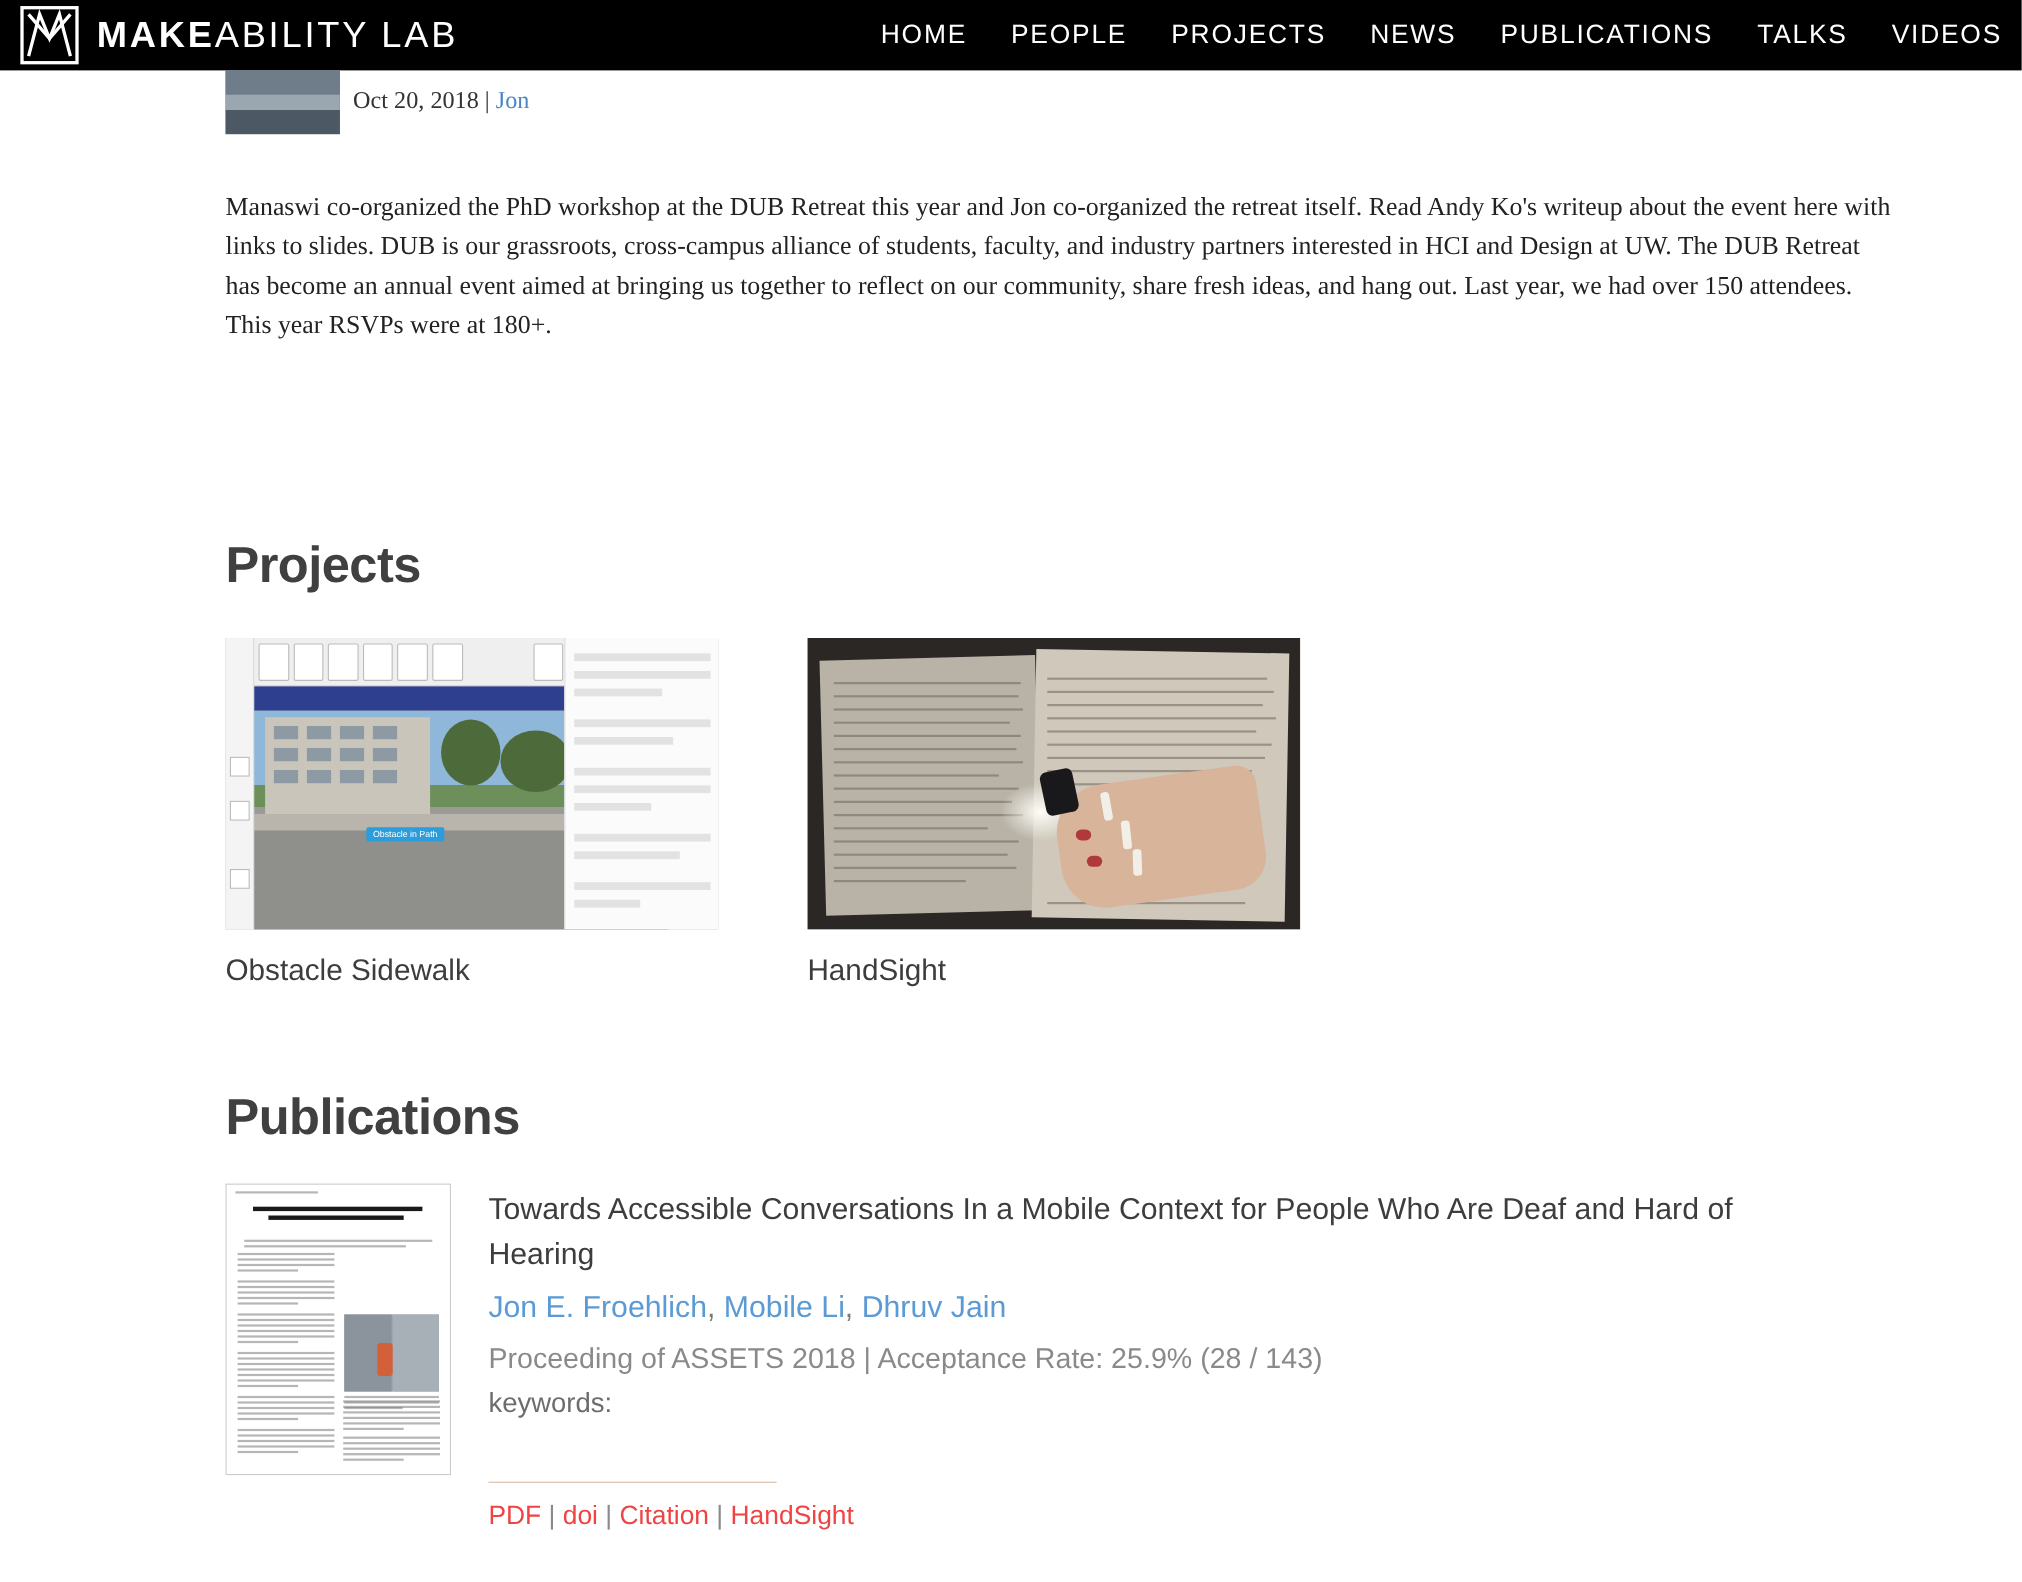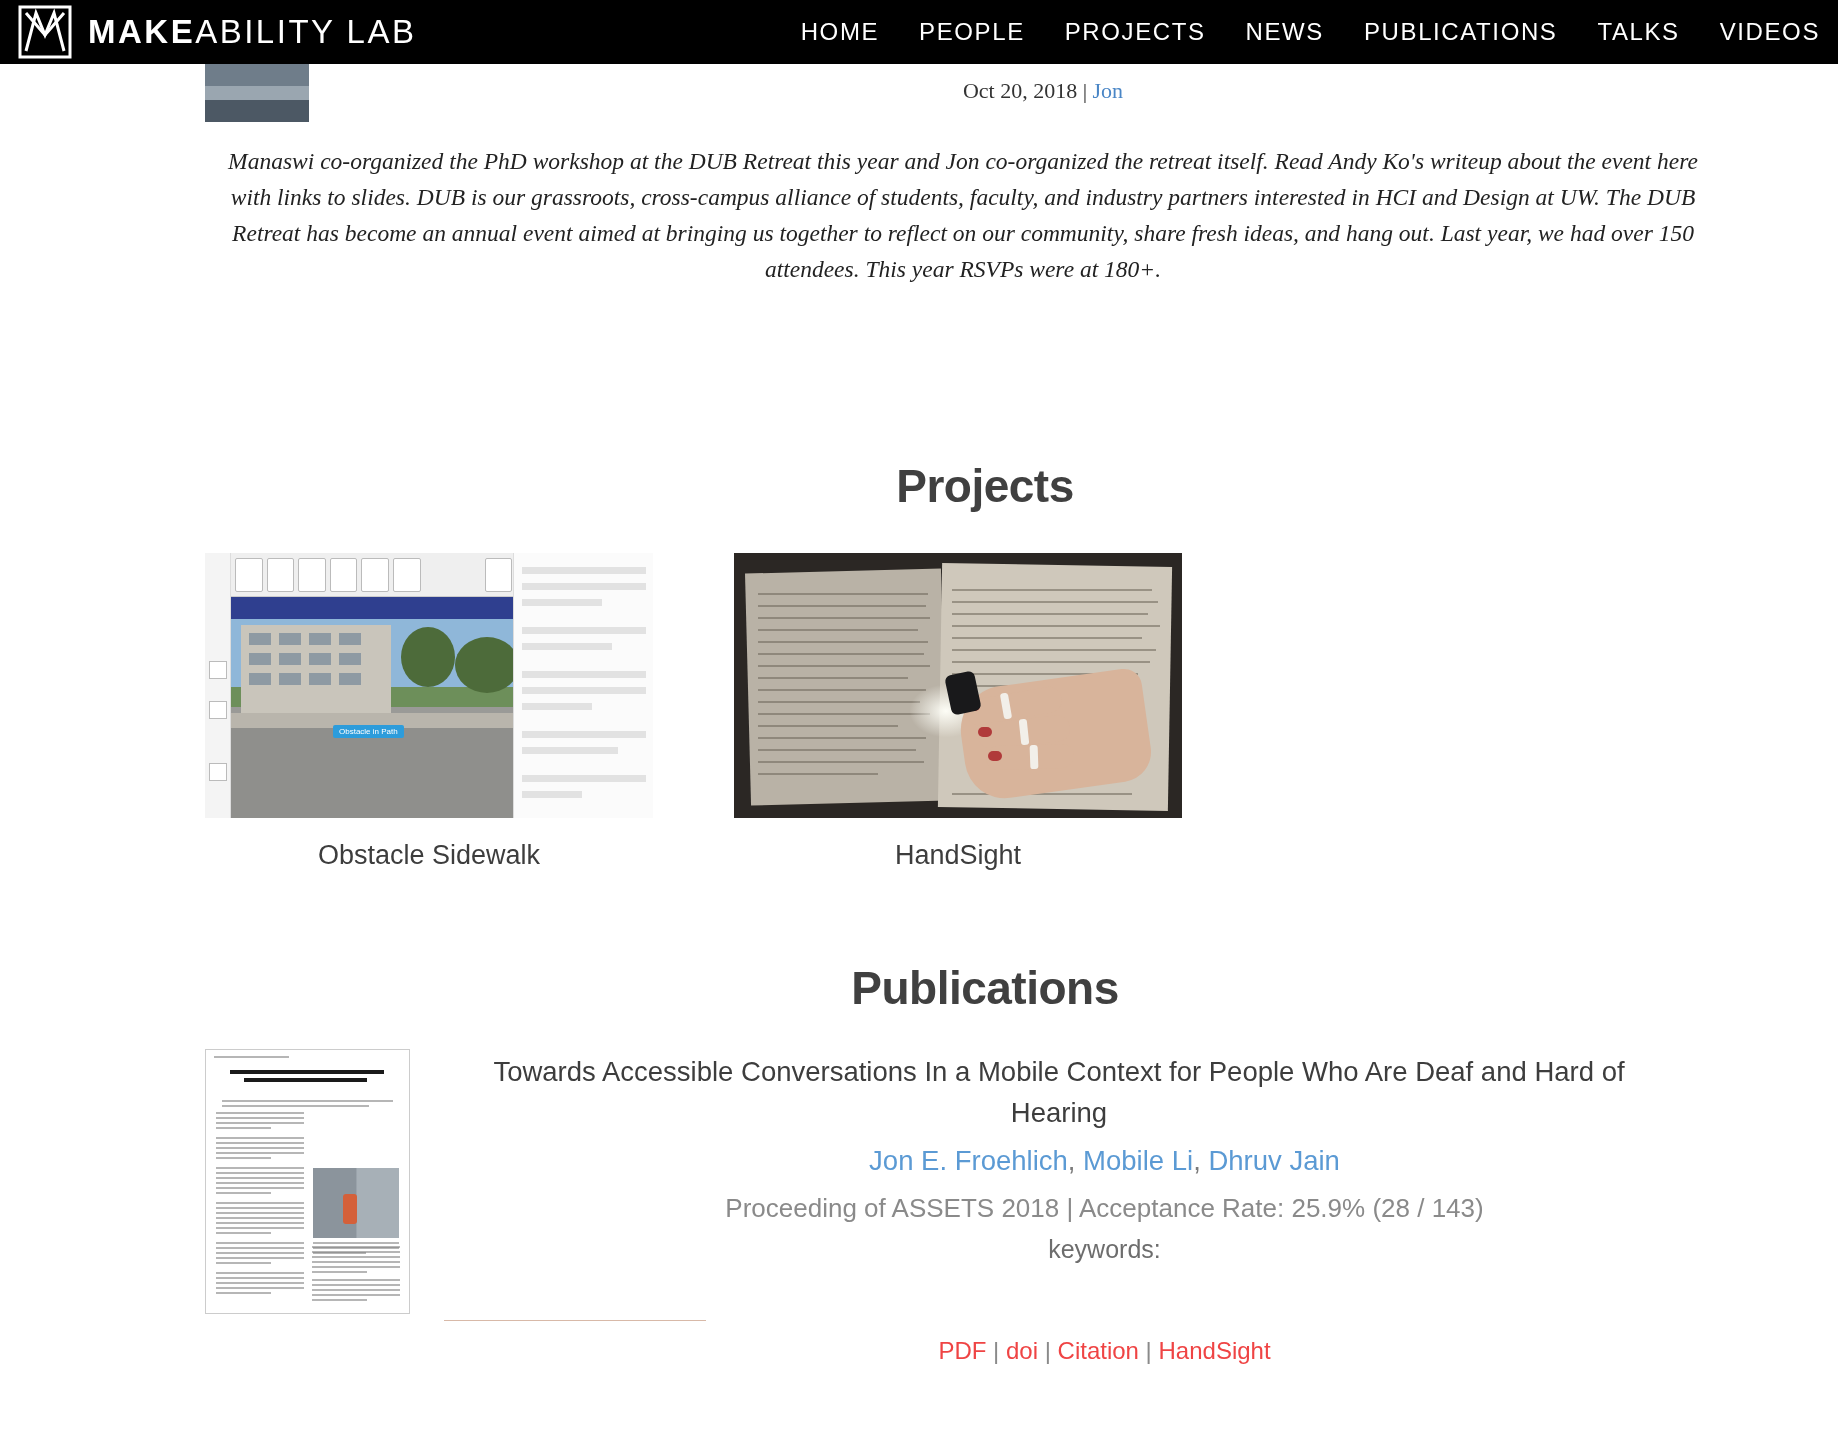--- a/index.html
+++ b/index.html
@@ -48,21 +48,20 @@
     color: #ffffff;
     font-size: 24px;
     letter-spacing: 1.6px;
     text-decoration: none;
     white-space: nowrap;
   }
 
   
   .content {
     padding: 0 0 0 0;
-    text-align: center;
   }
   .inner {
     margin-left: 205px;
     width: 1560px;
     position: relative;
   }
 
   
   .news-block {
     position: relative;
@@ -86,23 +85,22 @@
     font-size: 22px;
     color: #333333;
     padding-top: 4px;
   }
   .news-meta a { color: #4a86c6; text-decoration: none; }
   .news-body {
     font-family: "Liberation Serif", serif;
     font-size: 23.5px;
     line-height: 36px;
     color: #222222;
-    margin-top: 39px;
+    margin-top: 66px;
     width: 1516px;
-    font-style: italic;
   }
 
   
   .section-title {
     font-size: 46px;
     font-weight: 700;
     color: #404040;
     letter-spacing: -0.5px;
     margin: 0;
   }

